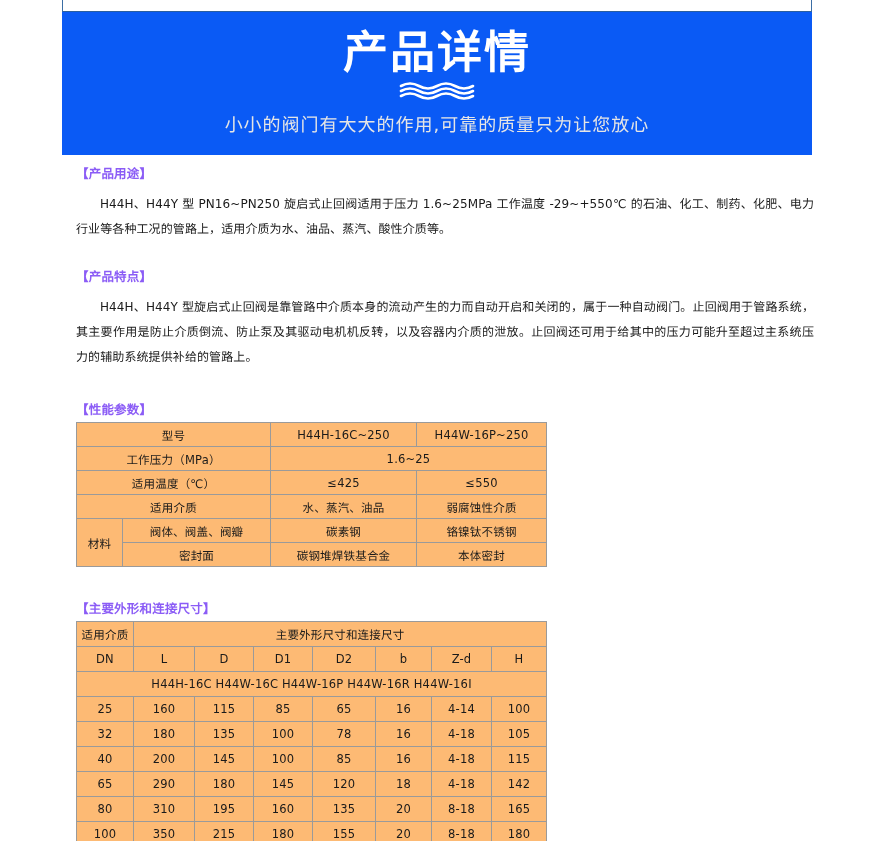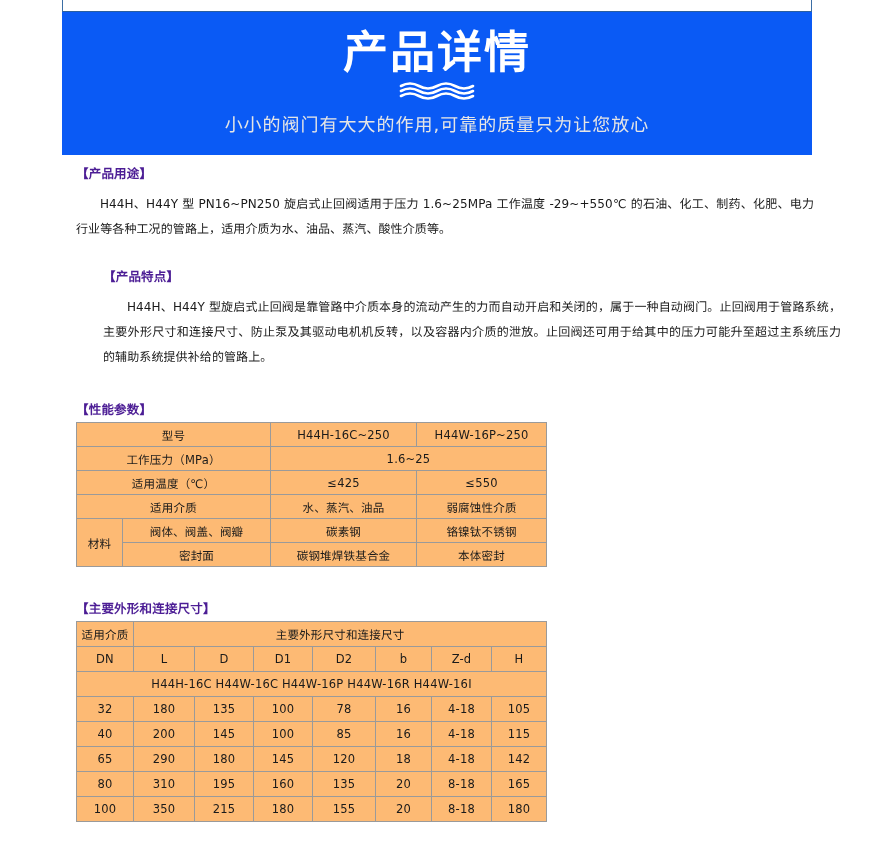--- a/index.html
+++ b/index.html
@@ -76,38 +76,38 @@
   .content {
     position: absolute;
     left: 0;
     top: 155px;
     width: 874px;
   }
 
   .section-heading {
     font-size: 12.5px;
     font-weight: bold;
-    color: #4c1d95;
+    color: #8b5cf6;
     margin: 0 0 4px 76px;
     letter-spacing: 0.2px;
   }
 
   .para {
     font-size: 12px;
     line-height: 25px;
     color: #1a1a1a;
     margin: 10px 0 0 76px;
     width: 738px;
     text-indent: 24px;
     text-align: justify;
     letter-spacing: 0.1px;
   }
 
   .block-usage { padding-top: 8px; }
-  .block-features { padding-top: 24px; padding-left: 27px; }
+  .block-features { padding-top: 24px; }
   .block-perf { padding-top: 29px; }
   .block-dims { padding-top: 31px; }
 
   
   table.spec {
     border-collapse: collapse;
     margin-left: 76px;
     width: 470px;
     table-layout: fixed;
     background: #fdba74;
@@ -162,21 +162,21 @@
 
   <div class="content">
 
     <div class="block-usage">
       <div class="section-heading">【产品用途】</div>
       <p class="para">H44H、H44Y 型 PN16~PN250 旋启式止回阀适用于压力 1.6~25MPa 工作温度 -29~+550℃ 的石油、化工、制药、化肥、电力行业等各种工况的管路上，适用介质为水、油品、蒸汽、酸性介质等。</p>
     </div>
 
     <div class="block-features">
       <div class="section-heading">【产品特点】</div>
-      <p class="para">H44H、H44Y 型旋启式止回阀是靠管路中介质本身的流动产生的力而自动开启和关闭的，属于一种自动阀门。止回阀用于管路系统，主要外形尺寸和连接尺寸、防止泵及其驱动电机机反转，以及容器内介质的泄放。止回阀还可用于给其中的压力可能升至超过主系统压力的辅助系统提供补给的管路上。</p>
+      <p class="para">H44H、H44Y 型旋启式止回阀是靠管路中介质本身的流动产生的力而自动开启和关闭的，属于一种自动阀门。止回阀用于管路系统，其主要作用是防止介质倒流、防止泵及其驱动电机机反转，以及容器内介质的泄放。止回阀还可用于给其中的压力可能升至超过主系统压力的辅助系统提供补给的管路上。</p>
     </div>
 
     <div class="block-perf">
       <div class="section-heading">【性能参数】</div>
       <table class="spec perf">
         <colgroup>
           <col class="perf-c1">
             <col class="perf-c2">
             <col class="perf-c3">
             <col class="perf-c4">
@@ -240,20 +240,30 @@
               <td>D</td>
               <td>D1</td>
               <td>D2</td>
               <td>b</td>
               <td>Z-d</td>
               <td>H</td>
             </tr>
           <tr>
             <td colspan="8">H44H-16C H44W-16C H44W-16P H44W-16R H44W-16I</td>
           </tr>
+        <tr>
+              <td>25</td>
+              <td>160</td>
+              <td>115</td>
+              <td>85</td>
+              <td>65</td>
+              <td>16</td>
+              <td>4-14</td>
+              <td>100</td>
+            </tr>
             <tr>
               <td>32</td>
               <td>180</td>
               <td>135</td>
               <td>100</td>
               <td>78</td>
               <td>16</td>
               <td>4-18</td>
               <td>105</td>
             </tr>

